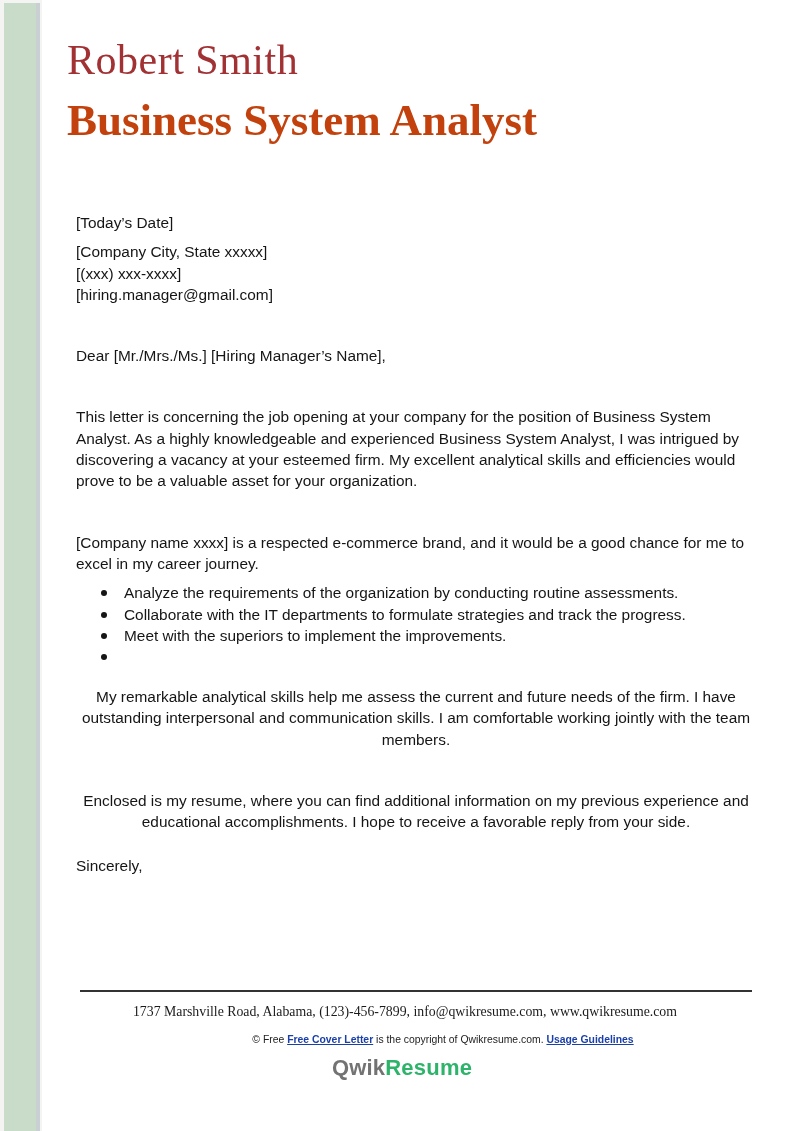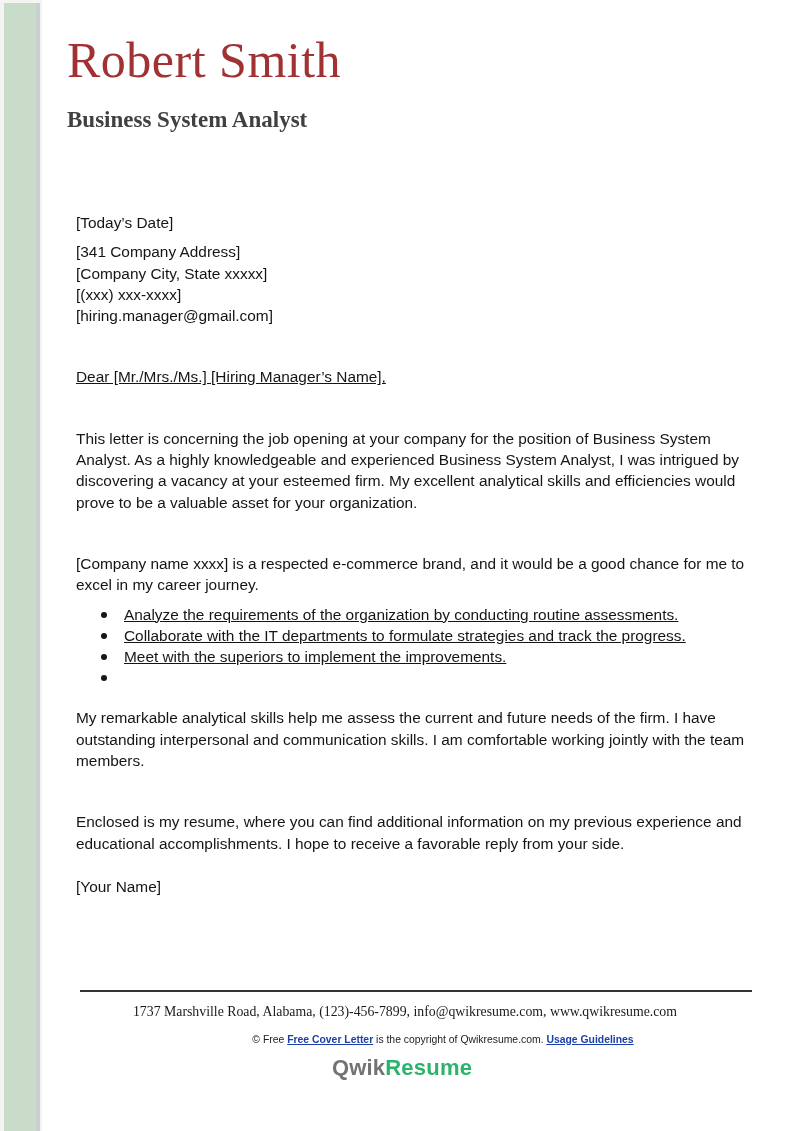--- a/index.html
+++ b/index.html
@@ -14,42 +14,42 @@
       position: absolute; left: 4px; top: 3px; width: 32px; height: 1128px;
       background: #c8dcc9;
     }
     .sidebar-edge {
       position: absolute; left: 36px; top: 3px; width: 4px; height: 1128px;
       background: #c9cfd3;
     }
 
     .name {
       position: absolute; left: 67px; top: 30px;
-      font-family: "Liberation Serif", serif; font-size: 50px; font-weight: normal;
+      font-family: "Liberation Serif", serif; font-size: 42px; font-weight: normal;
       letter-spacing: 0.5px; color: #a23134; line-height: 60px; white-space: nowrap;
     }
     .job-title {
       position: absolute; left: 67px; top: 98px;
-      font-family: "Liberation Serif", serif; font-size: 23px; font-weight: bold;
-      color: #404040; line-height: 44px; white-space: nowrap;
+      font-family: "Liberation Serif", serif; font-size: 45px; font-weight: bold;
+      color: #c2410c; line-height: 44px; white-space: nowrap;
     }
 
     .letter {
       position: absolute; left: 76px; top: 172px; width: 680px;
       font-size: 15.4px; line-height: 21.3px; color: #151515;
     }
     .letter p { white-space: normal; margin-top: 40px; }
     .date { margin-bottom: 8px; }
     .address { margin-bottom: 32px; }
     .address div { white-space: nowrap; }
-    .salutation { margin-bottom: 8px; text-decoration: underline; }
+    .salutation { margin-bottom: 8px; }
     .para { margin-bottom: 8px; }
-    .para.gap { margin-bottom: 22px; }
+    .para.gap { margin-bottom: 22px; text-align: center; }
     .task-list { list-style: none; margin: 4px 0 20px 0; }
-    .task-list li { position: relative; padding-left: 48px; white-space: nowrap; text-decoration: underline; }
+    .task-list li { position: relative; padding-left: 48px; white-space: nowrap; }
     .task-list li .bullet {
       position: absolute; left: 25px; top: 8px; width: 6px; height: 6px;
       border-radius: 50%; background: #151515;
     }
     .closing div { white-space: nowrap; }
 
     .footer-rule {
       position: absolute; left: 80px; top: 990px; width: 672px; height: 1.5px;
       background: #333;
     }
@@ -80,21 +80,20 @@
   <div class="sidebar-edge"></div>
 </div>
 
 <h1 class="name">Robert Smith</h1>
 <h2 class="job-title">Business System Analyst</h2>
 
 <div class="letter">
   <p class="date">[Today’s Date]</p>
 
   <div class="address">
-    <div>[341 Company Address]</div>
     <div>[Company City, State xxxxx]</div>
     <div>[(xxx) xxx-xxxx]</div>
     <div>[hiring.manager@gmail.com]</div>
   </div>
 
   <p class="salutation">Dear [Mr./Mrs./Ms.] [Hiring Manager’s Name],</p>
 
   <p class="para">This letter is concerning the job opening at your company for the position of Business System Analyst. As a highly knowledgeable and experienced Business System Analyst, I was intrigued by discovering a vacancy at your esteemed firm. My excellent analytical skills and efficiencies would prove to be a valuable asset for your organization.</p>
   <p class="para">[Company name xxxx] is a respected e-commerce brand, and it would be a good chance for me to excel in my career journey.</p>
 
@@ -113,21 +112,21 @@
     </li>
     <li>
       <span class="bullet"></span>
     </li>
   </ul>
 
   <p class="para gap">My remarkable analytical skills help me assess the current and future needs of the firm. I have outstanding interpersonal and communication skills. I am comfortable working jointly with the team members.</p>
   <p class="para gap">Enclosed is my resume, where you can find additional information on my previous experience and educational accomplishments. I hope to receive a favorable reply from your side.</p>
 
   <div class="closing">
-    <div>[Your Name]</div>
+    <div>Sincerely,</div>
   </div>
 </div>
 
 <div class="footer-rule"></div>
 
 <div class="footer-contact">1737 Marshville Road, Alabama, (123)-456-7899, info@qwikresume.com, www.qwikresume.com</div>
 
 <div class="footer-copy">
   <span>© Free </span><a>Free Cover Letter</a><span> is the copyright of Qwikresume.com. </span><a>Usage Guidelines</a>
 </div>

